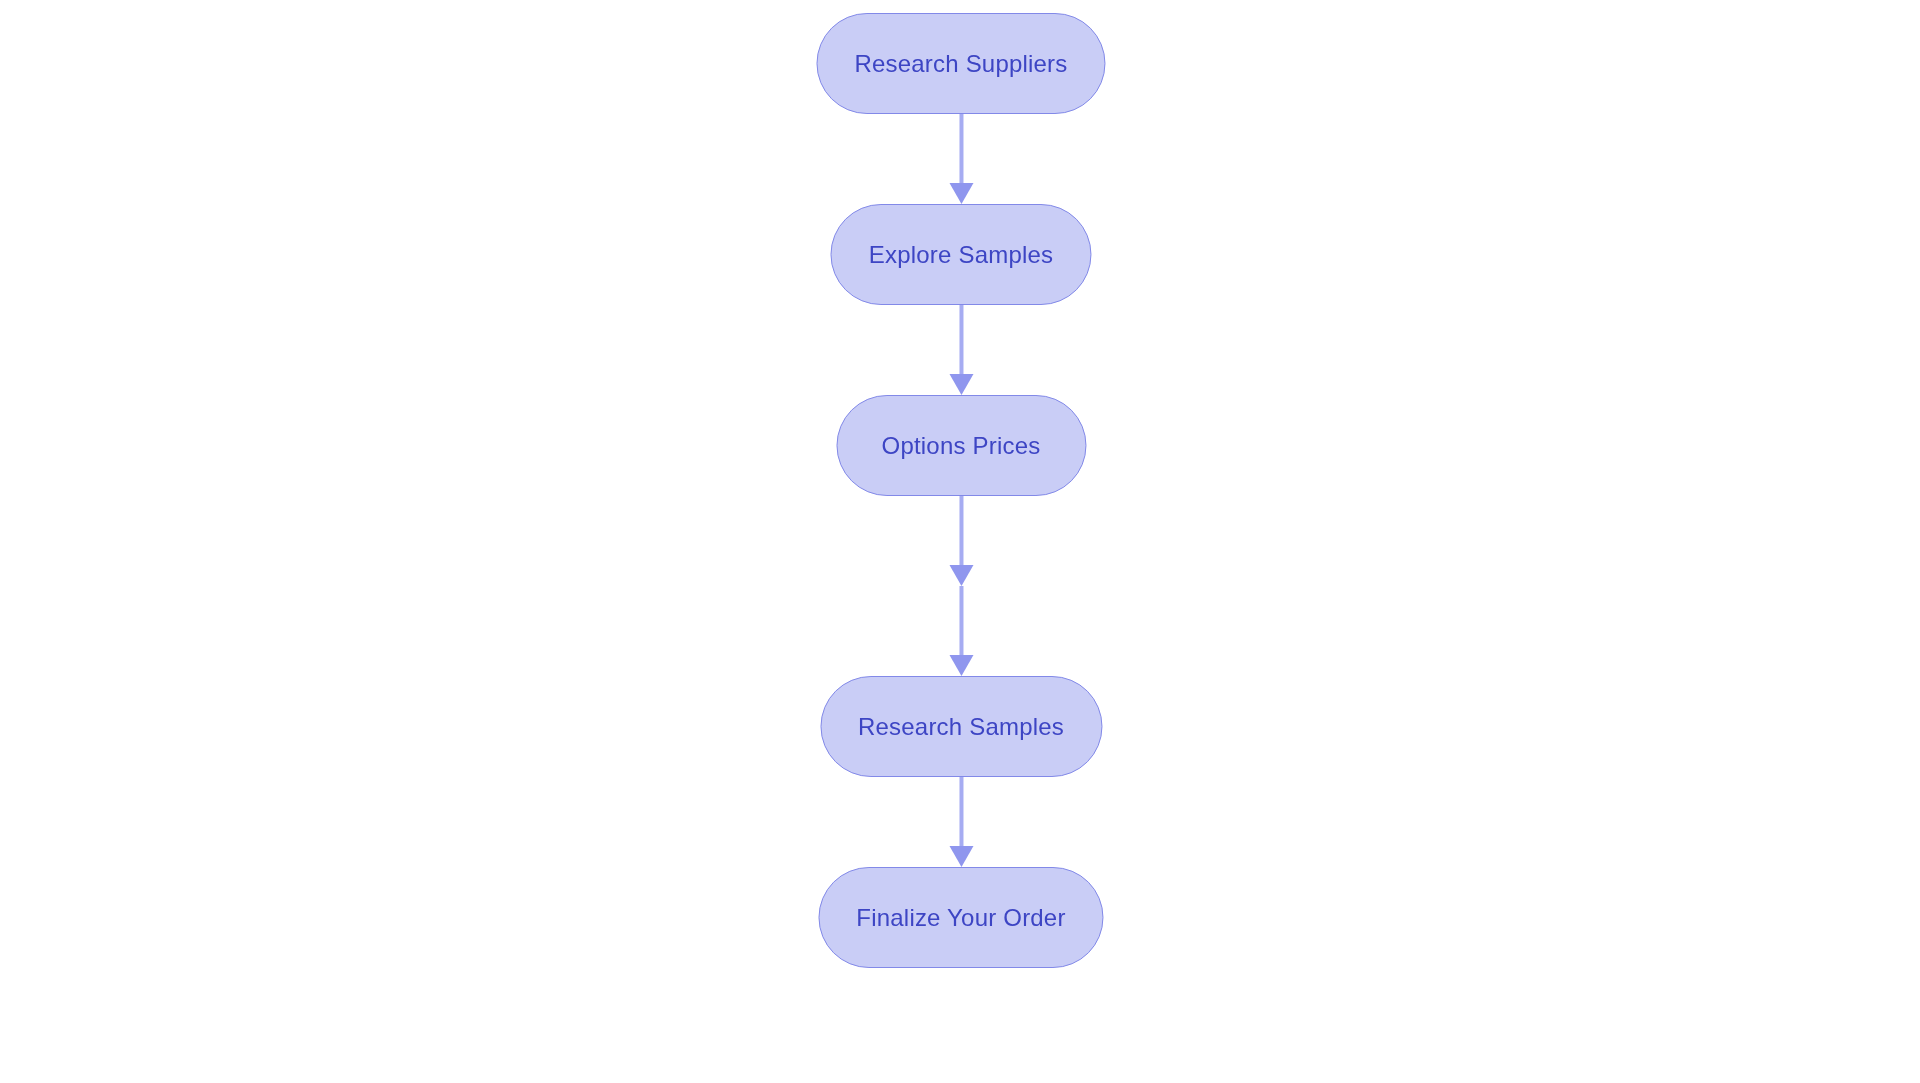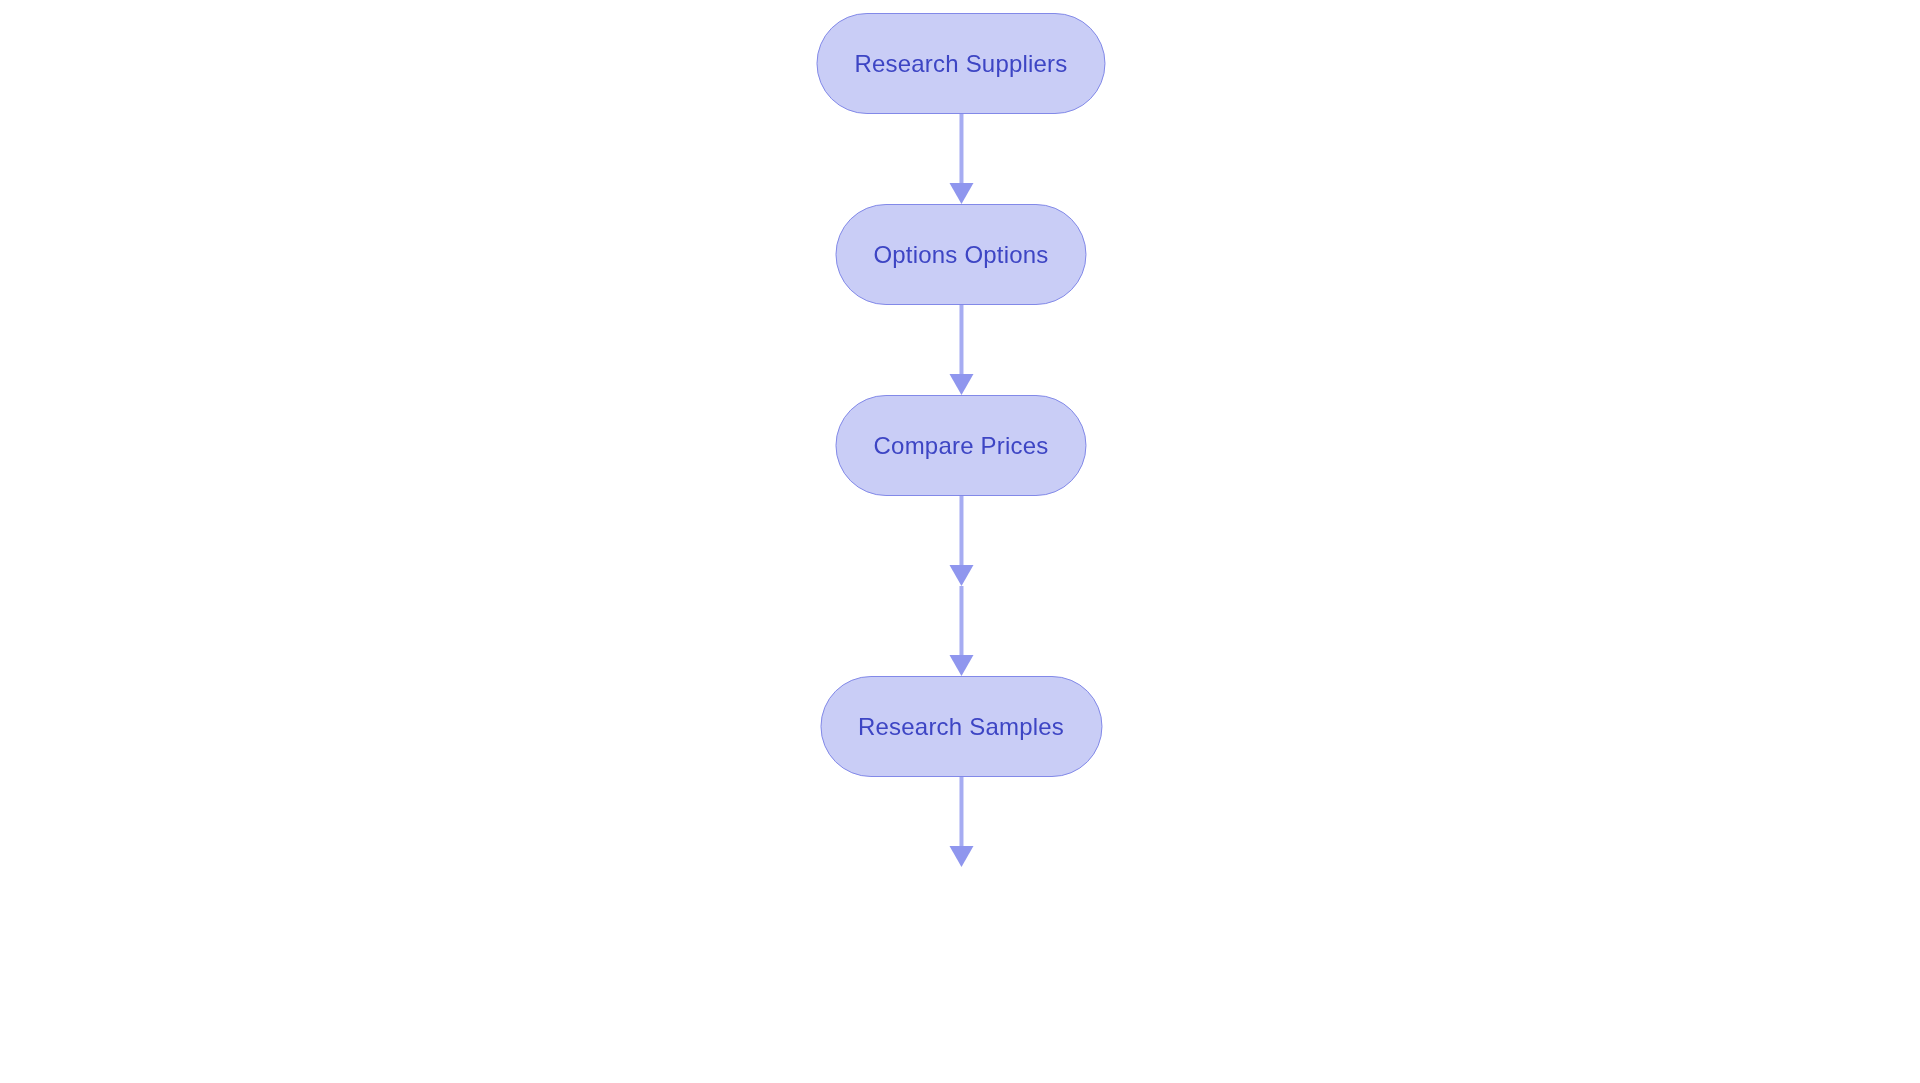--- a/index.html
+++ b/index.html
@@ -75,30 +75,30 @@
     <div class="flow-node">
       <span class="label">Research Suppliers</span>
     </div>
 
     <div class="arrow-connector">
       <div class="arrow-line"></div>
       <div class="arrow-head"></div>
     </div>
 
     <div class="flow-node">
-      <span class="label">Options Options</span>
+      <span class="label">Explore Samples</span>
     </div>
 
     <div class="arrow-connector">
       <div class="arrow-line"></div>
       <div class="arrow-head"></div>
     </div>
 
     <div class="flow-node">
-      <span class="label">Compare Prices</span>
+      <span class="label">Options Prices</span>
     </div>
 
     <div class="arrow-connector">
       <div class="arrow-line"></div>
       <div class="arrow-head"></div>
     </div>
 
 
     <div class="arrow-connector">
       <div class="arrow-line"></div>
@@ -107,15 +107,18 @@
 
     <div class="flow-node">
       <span class="label">Research Samples</span>
     </div>
 
     <div class="arrow-connector">
       <div class="arrow-line"></div>
       <div class="arrow-head"></div>
     </div>
 
+    <div class="flow-node">
+      <span class="label">Finalize Your Order</span>
+    </div>
 
   </div>
 </div>
 
 </body></html>

